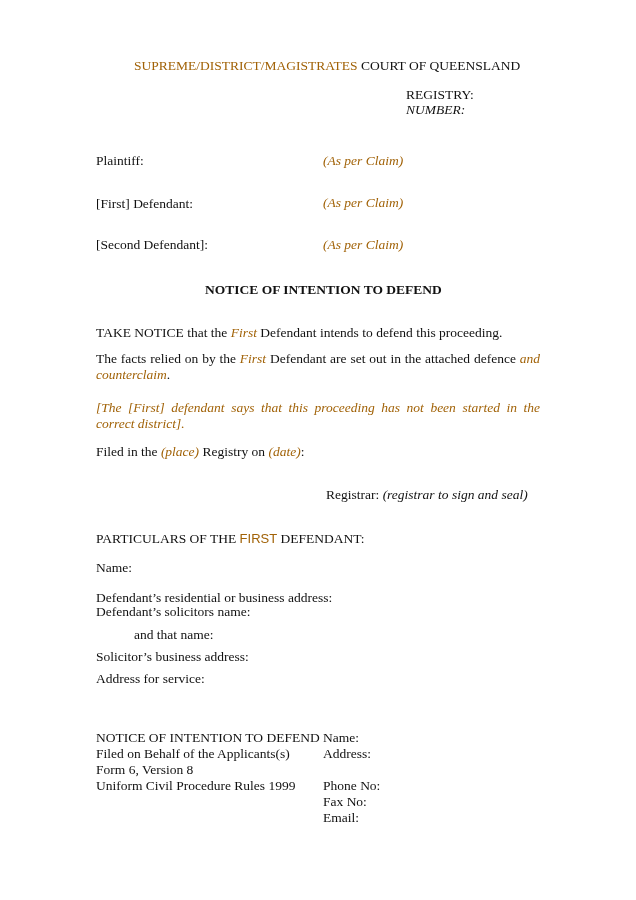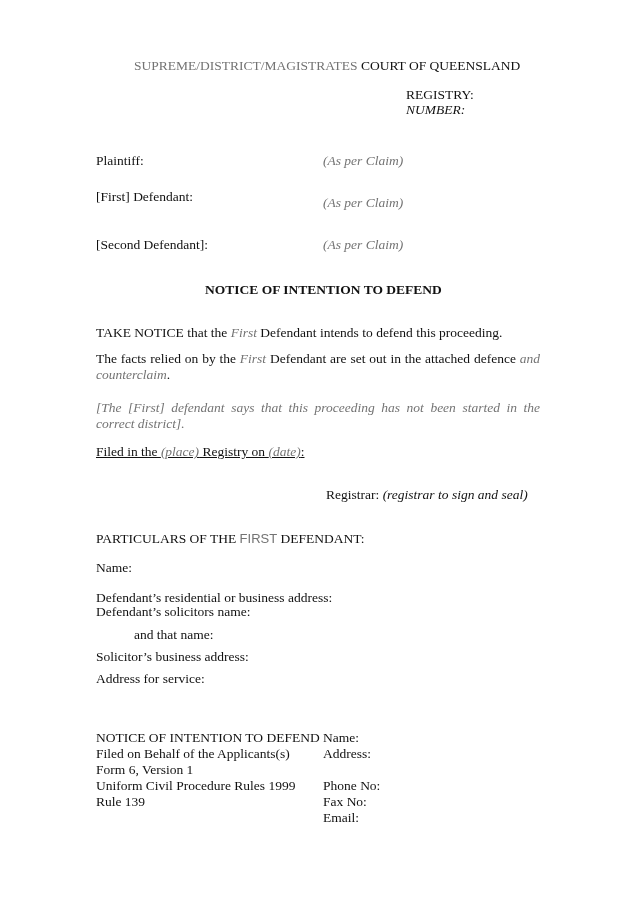--- a/index.html
+++ b/index.html
@@ -1,54 +1,54 @@
 <!DOCTYPE html>
 <html><head>
   <meta charset="utf-8">
   <style>
     html, body { margin: 0; padding: 0; background: #ffffff; }
     body { width: 636px; height: 900px; position: relative; overflow: hidden;
       font-family: "Liberation Serif", "DejaVu Serif", serif; color: #111; font-size: 13.5px; }
     .abs { position: absolute; white-space: nowrap; line-height: 16px; }
-    .blue { color: #737373; }
+    .blue { color: #a16207; }
     .it { font-style: italic; }
     .bold { font-weight: bold; }
     .just { white-space: normal; text-align: justify; text-align-last: left; width: 444px; line-height: 16px; }
   </style>
 </head>
 <body>
 
 <div>
 
   <div class="abs" style="left:134px; top:58px;">
     <span class="blue">SUPREME/DISTRICT/MAGISTRATES</span><span> COURT OF QUEENSLAND</span>
   </div>
   <div class="abs" style="left:406px; top:87px;">REGISTRY:</div>
   <div class="abs" style="left:406px; top:102px;font-style:italic;">NUMBER:</div>
 
   <div class="abs" style="left:96px; top:153px;">Plaintiff:</div>
   <div class="abs blue it" style="left:323px; top:153px;">(As per Claim)</div>
-  <div class="abs" style="left:96px; top:189px;">[First] Defendant:</div>
+  <div class="abs" style="left:96px; top:196px;">[First] Defendant:</div>
   <div class="abs blue it" style="left:323px; top:195px;">(As per Claim)</div>
   <div class="abs" style="left:96px; top:237px;font-family:Liberation Serif, serif;">[Second Defendant]:</div>
   <div class="abs blue it" style="left:323px; top:237px;">(As per Claim)</div>
 
   <div class="abs bold" style="left:205px; top:282px;">NOTICE OF INTENTION TO DEFEND</div>
 
   <div class="abs" style="left:96px; top:325px;">
     <span>TAKE NOTICE that the </span><span class="blue it">First</span><span> Defendant intends to defend this proceeding.</span>
   </div>
 
   <div class="abs just" style="left:96px; top:351px;">
     <span>The facts relied on by the </span><span class="blue it">First</span><span> Defendant are set out in the attached defence </span><span class="blue it">and counterclaim</span><span>.</span>
   </div>
 
   <div class="abs just blue it" style="left:96px; top:400px;">[The [First] defendant says that this proceeding has not been started in the correct district].</div>
 
-  <div class="abs" style="left:96px; top:444px;text-decoration:underline;">
+  <div class="abs" style="left:96px; top:444px;">
     <span>Filed in the </span><span class="blue it">(place)</span><span> Registry on </span><span class="blue it">(date)</span><span>:</span>
   </div>
 
   <div class="abs" style="left:326px; top:487px;">
     <span>Registrar: </span><span class="it">(registrar to sign and seal)</span>
   </div>
 
   <div class="abs" style="left:96px; top:531px;">
     <span>PARTICULARS OF THE </span><span class="blue" style="font-family:'Liberation Sans',sans-serif; font-size:13px;">FIRST</span><span> DEFENDANT:</span>
   </div>
@@ -56,23 +56,22 @@
   <div class="abs" style="left:96px; top:560px;">Name:</div>
   <div class="abs" style="left:96px; top:582px;margin-top:8px;">Defendant’s residential or business address:</div>
   <div class="abs" style="left:96px; top:604px;">Defendant’s solicitors name:</div>
   <div class="abs" style="left:134px; top:627px;">and that name:</div>
   <div class="abs" style="left:96px; top:649px;">Solicitor’s business address:</div>
   <div class="abs" style="left:96px; top:671px;">Address for service:</div>
 
   <div class="abs" style="left:96px; top:730px;">
     <div>NOTICE OF INTENTION TO DEFEND</div>
     <div>Filed on Behalf of the Applicants(s)</div>
-    <div>Form 6, Version 1</div>
+    <div>Form 6, Version 8</div>
     <div>Uniform Civil Procedure Rules 1999</div>
-    <div>Rule 139</div>
   </div>
 
   <div class="abs" style="left:323px; top:730px;">
     <div>Name:</div>
     <div>Address:</div>
     <div style="height:16px;"></div>
     <div>Phone No:</div>
     <div>Fax No:</div>
     <div>Email:</div>
   </div>

